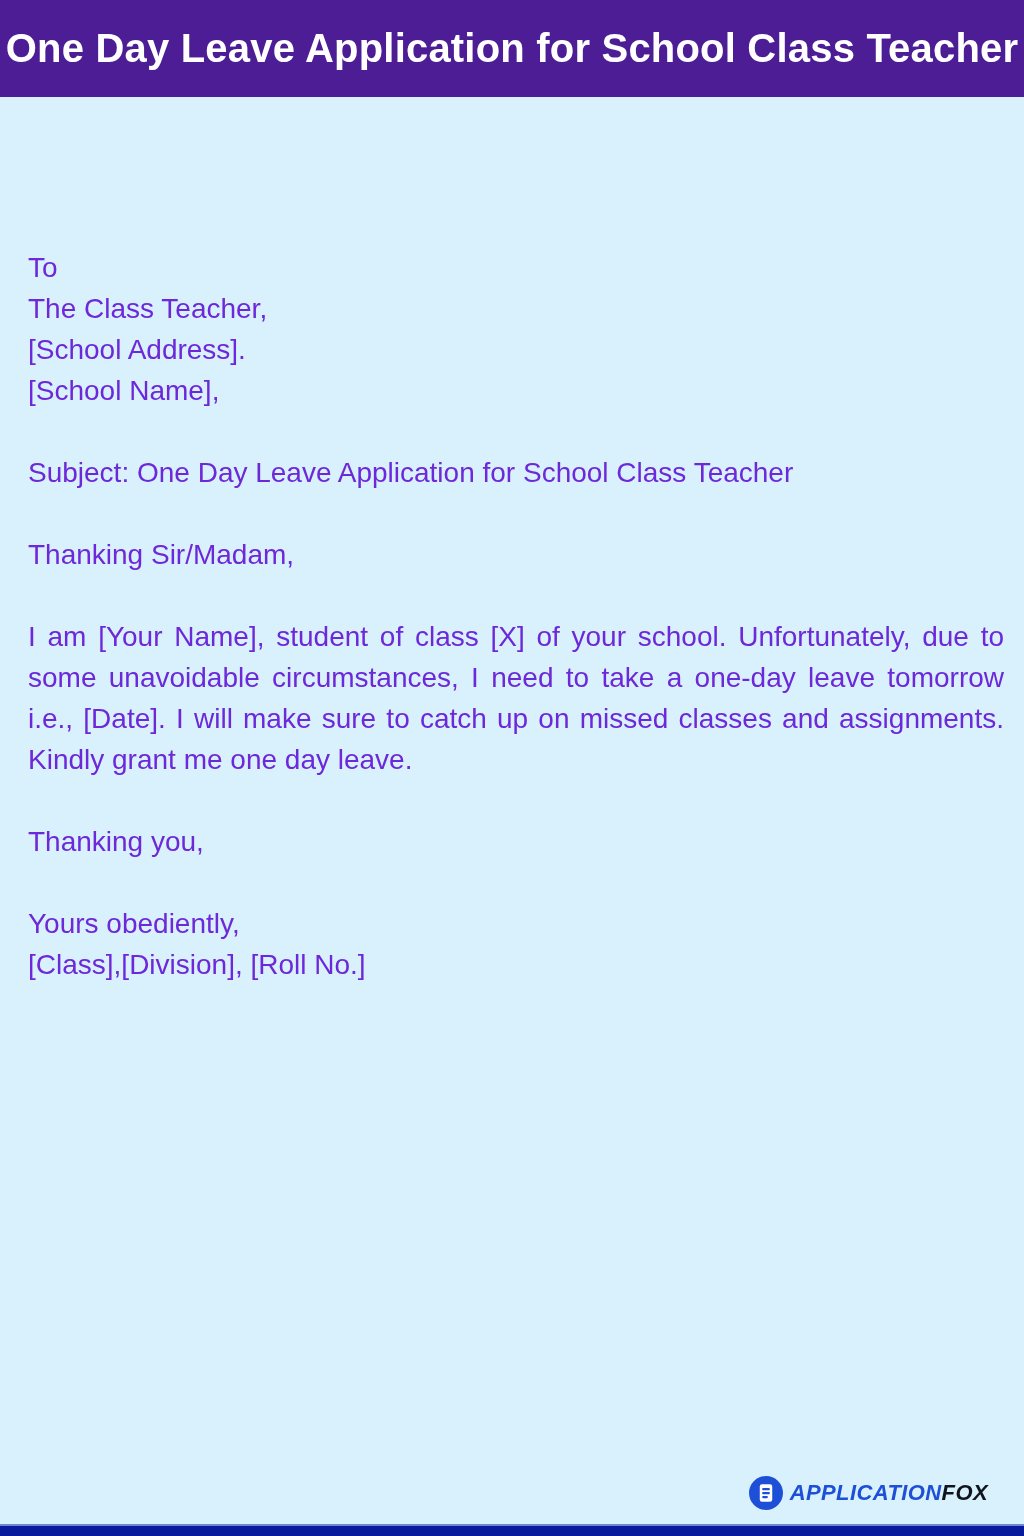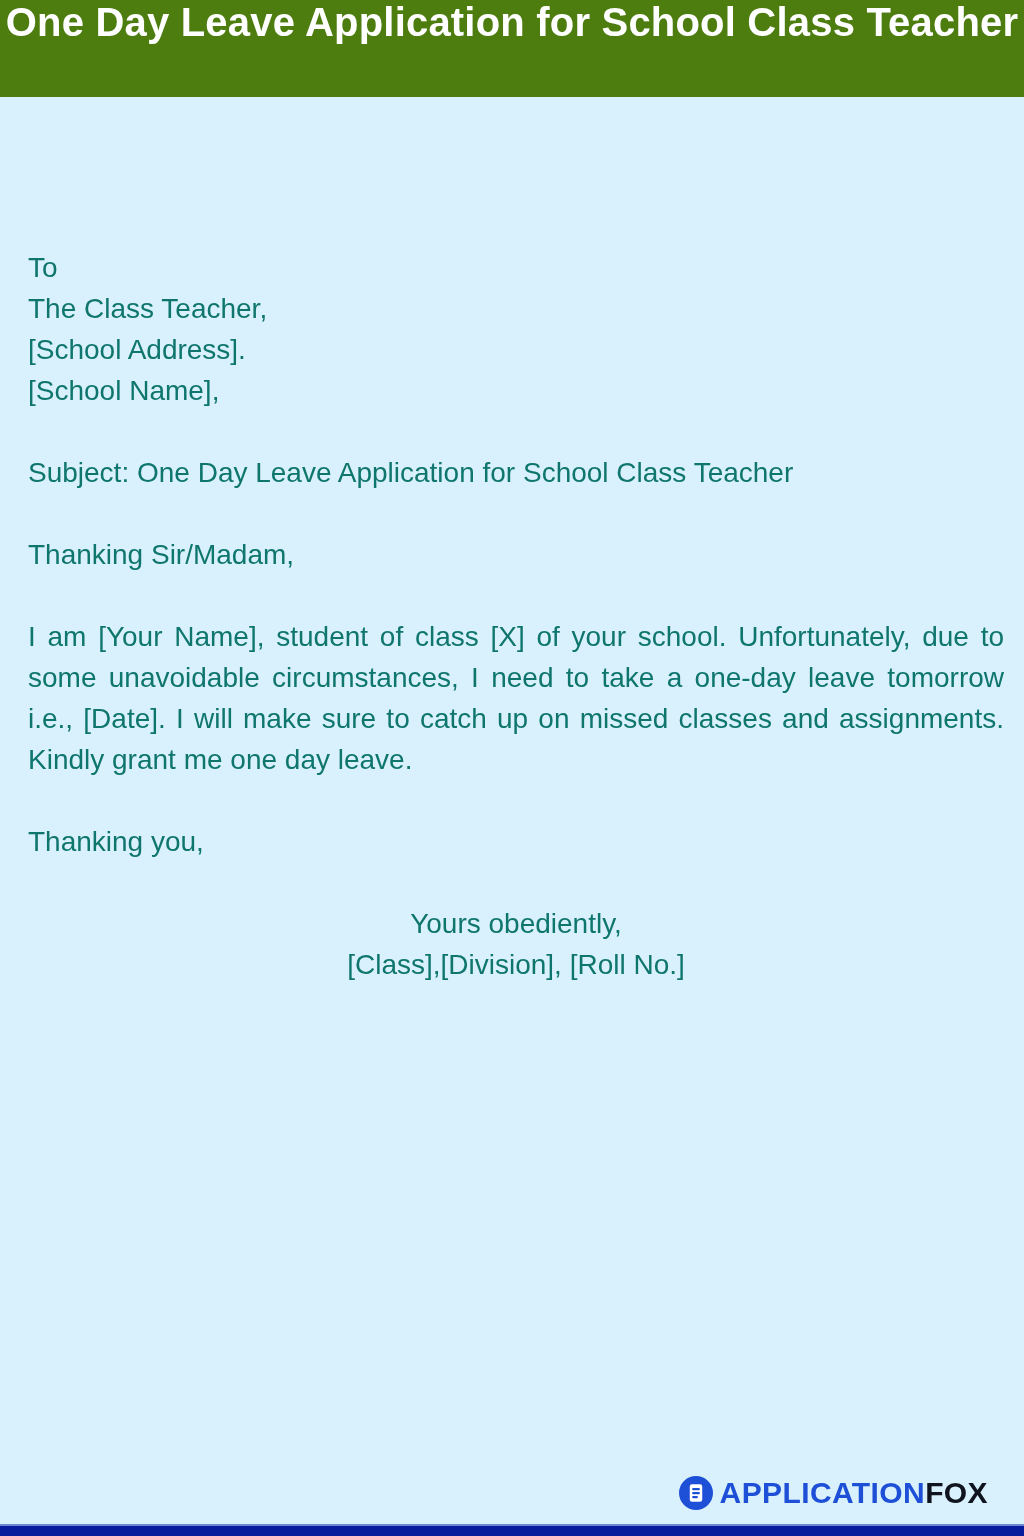--- a/index.html
+++ b/index.html
@@ -11,57 +11,58 @@
     margin: 0 auto;
     background: #d9f1fc;
     font-family: "Liberation Sans", sans-serif;
     overflow: hidden;
   }
   .header-bar {
     position: absolute;
     top: 0; left: 0;
     width: 100%;
     height: 97px;
-    background: #4d7c0f;
+    background: #4c1d95;
     display: flex;
-    align-items: flex-start;
+    align-items: center;
     justify-content: center;
   }
   .header-bar h1 {
     color: #ffffff;
     font-size: 40px;
     font-weight: 700;
     letter-spacing: 0.2px;
     white-space: nowrap;
   }
   .letter {
     position: absolute;
     top: 97px;
     left: 0;
     width: 100%;
     padding: 150px 20px 0 28px;
-    color: #0f766e;
+    color: #6d28d9;
     font-size: 28px;
     line-height: 41px;
   }
   .block { margin-bottom: 41px; }
-  .block:last-child { margin-bottom: 0; text-align: center; }
+  .block:last-child { margin-bottom: 0; }
   .body-para { text-align: justify; }
   .logo {
     position: absolute;
     right: 36px;
     top: 1476px;
     display: flex;
     align-items: center;
     gap: 7px;
   }
   .logo-icon { width: 34px; height: 34px; display: block; }
   .logo-text {
+    font-style: italic;
     font-weight: 800;
-    font-size: 30px;
+    font-size: 22px;
     letter-spacing: 0.4px;
     white-space: nowrap;
   }
   .logo-part1 { color: #1d4fd7; }
   .logo-part2 { color: #10141f; }
   .footer-bar {
     position: absolute;
     bottom: 0; left: 0;
     width: 100%;
     height: 12px;

